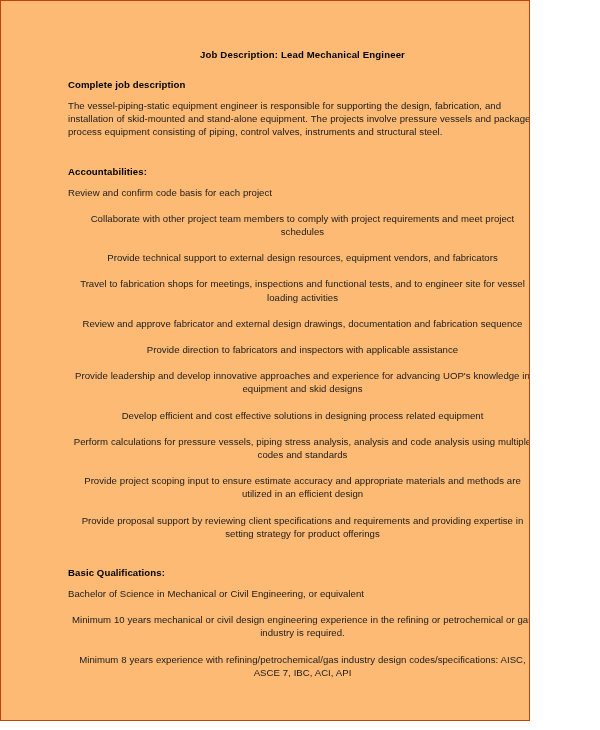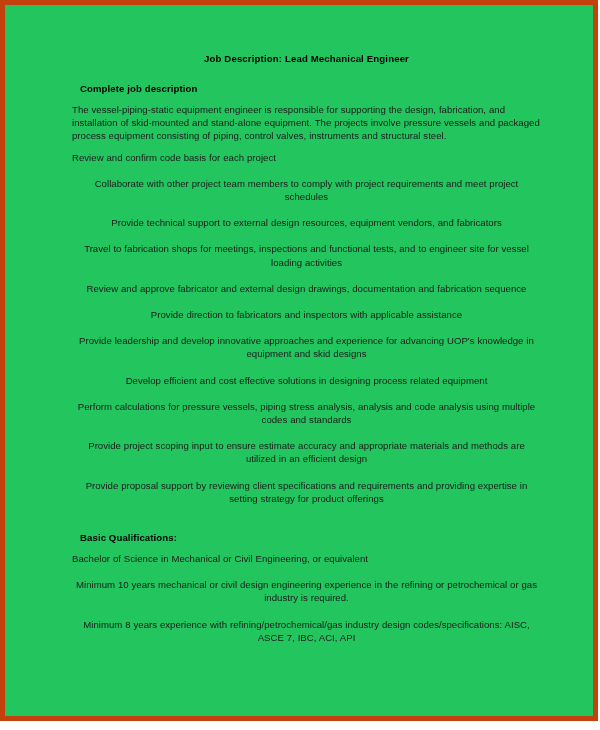--- a/index.html
+++ b/index.html
@@ -12,24 +12,24 @@
     height: 730px;
     font-family: "Liberation Sans", sans-serif;
     -webkit-font-smoothing: antialiased;
   }
 
   
   #page-sheet {
     position: absolute;
     left: 0;
     top: 0;
-    width: 598px;
+    width: 530px;
     height: 721px;
-    background: #22c55e;
-    border: 5px solid #c2410c;
+    background: #fdba74;
+    border: 1px solid #c2410c;
     box-sizing: border-box;
     overflow: hidden;
   }
 
   
   #doc-body {
     position: absolute;
     left: 67px;
     top: 47px;
     width: 469px;
@@ -44,21 +44,21 @@
     letter-spacing: 0.15px;
     margin: 0 0 17px 0;
   }
 
   .section-heading {
     font-size: 9.6px;
     font-weight: bold;
     color: #000000;
     line-height: 13px;
     letter-spacing: 0.1px;
-    margin: 8px;
+    margin: 0;
   }
 
   .para {
     font-size: 9.6px;
     font-weight: normal;
     color: #1b1b1b;
     line-height: 13.2px;
     letter-spacing: 0.02px;
     margin: 0;
     text-align: left;
@@ -75,20 +75,21 @@
 <div id="page-sheet">
 
   <div id="doc-body">
 
     <p class="doc-title">Job Description: Lead Mechanical Engineer</p>
 
     <p class="section-heading gap-none">Complete job description</p>
 
     <p class="para gap-lg">The vessel-piping-static equipment engineer is responsible for supporting the design, fabrication, and installation of skid-mounted and stand-alone equipment. The projects involve pressure vessels and packaged process equipment consisting of piping, control valves, instruments and structural steel.</p>
 
+    <p class="section-heading gap-xl">Accountabilities:</p>
 
     <p class="para gap-lg">Review and confirm code basis for each project</p>
 
     <p class="para gap-md">Collaborate with other project team members to comply with project requirements and meet project schedules</p>
 
 
     <p class="para gap-md">Provide technical support to external design resources, equipment vendors, and fabricators</p>
 
     <p class="para gap-md">Travel to fabrication shops for meetings, inspections and functional tests, and to engineer site for vessel loading activities</p>
 

